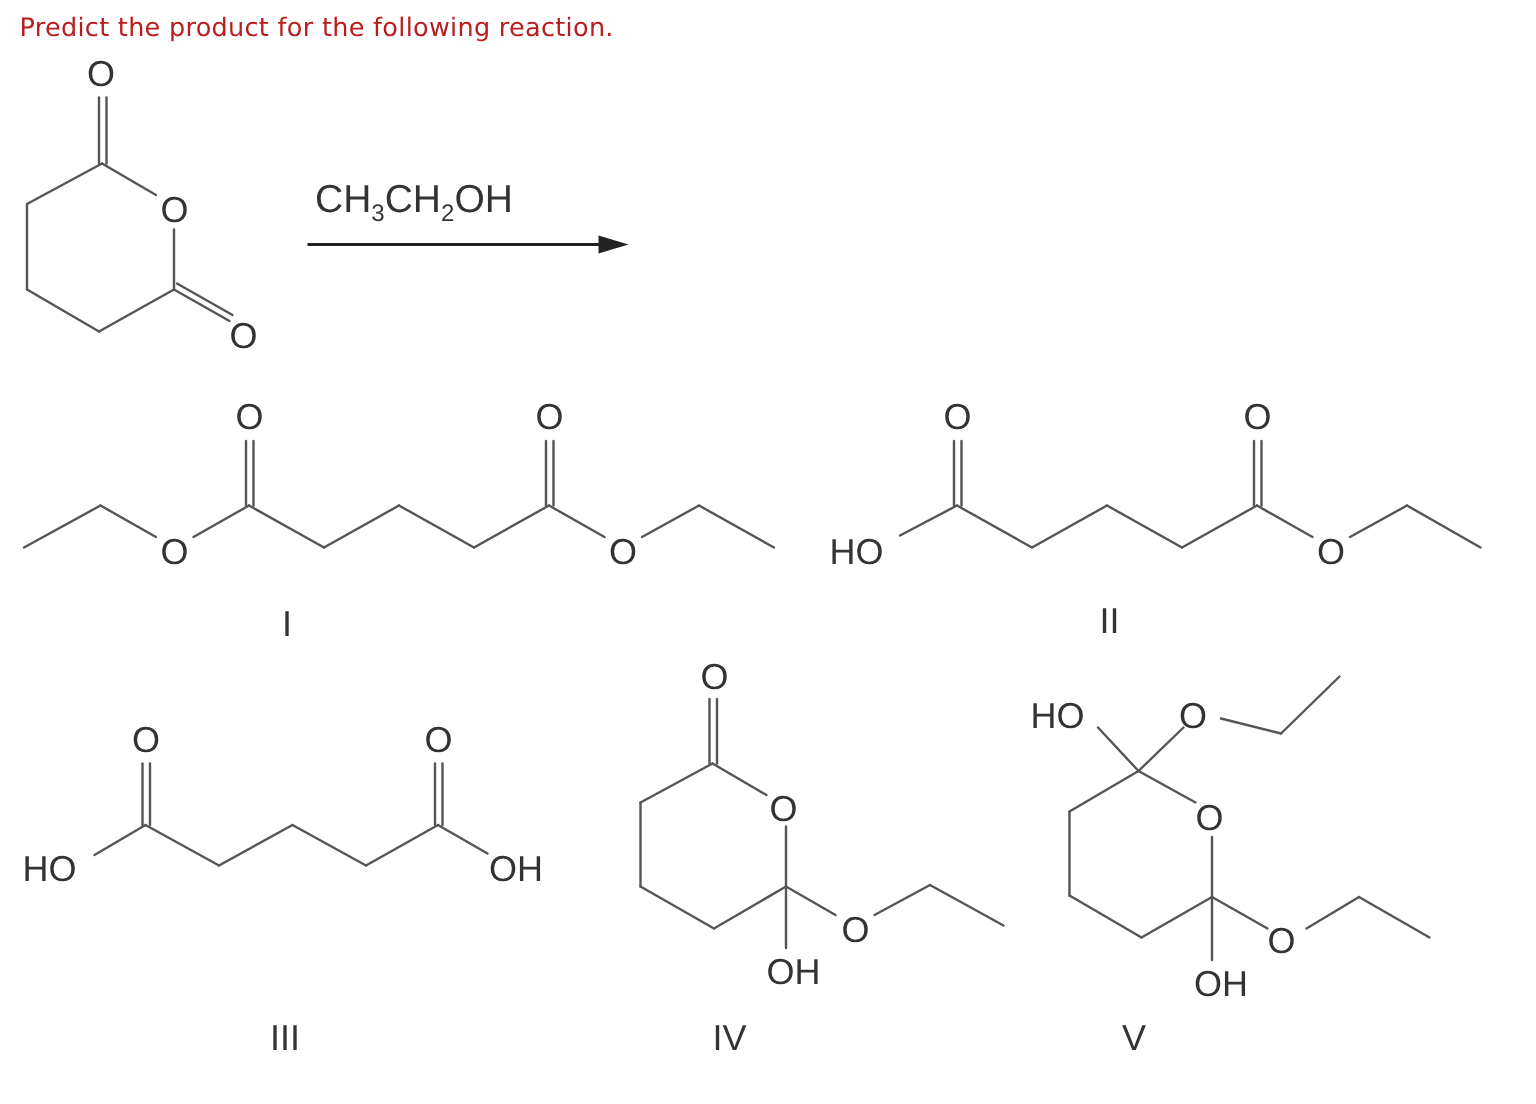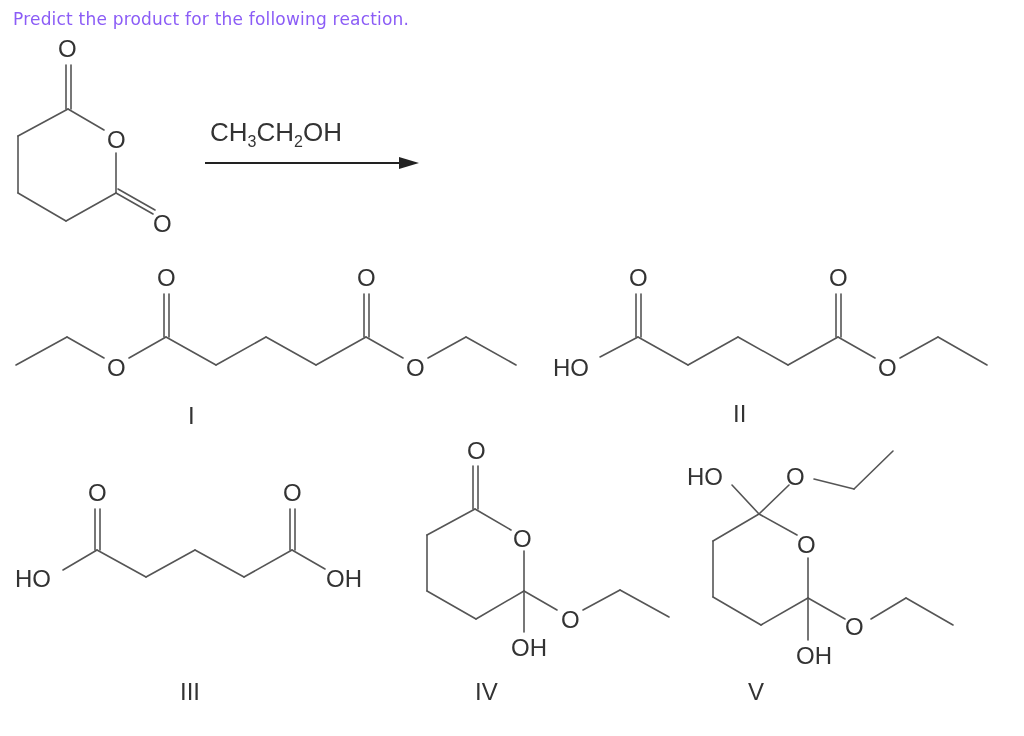--- a/index.html
+++ b/index.html
@@ -1,19 +1,19 @@
 <!DOCTYPE html>
 <html><head>
 <meta charset="utf-8">
 <style>
   html, body { margin: 0; padding: 0; background: #ffffff; }
   body { width: 1024px; height: 736px; position: relative; overflow: hidden; }
   .question {
     position: absolute; left: 13px; top: 9px;
-    font-family: "DejaVu Sans", sans-serif; font-size: 17px; color: #8b5cf6;
+    font-family: "DejaVu Sans", sans-serif; font-size: 17px; color: #b91c1c;
     letter-spacing: 0.2px;
   }
   svg.canvas { position: absolute; left: 0; top: 0; }
   .bond { stroke: #555555; stroke-width: 1.6; fill: none; stroke-linecap: round; }
   .atom { font-family: "Liberation Sans", sans-serif; font-size: 24px; fill: #333333; }
   .sub { font-size: 16px; }
   .reagent { font-family: "Liberation Sans", sans-serif; font-size: 26px; fill: #333333; }
   .label { font-family: "Liberation Sans", sans-serif; font-size: 24px; fill: #333333; }
 </style>
 </head>

